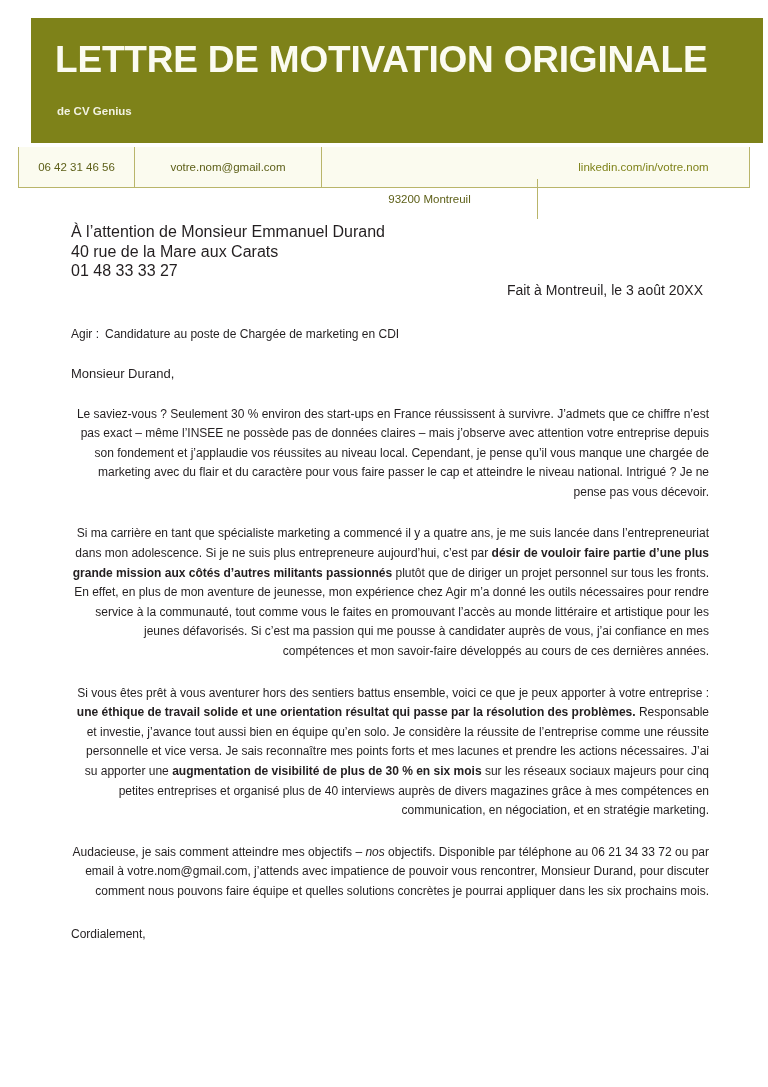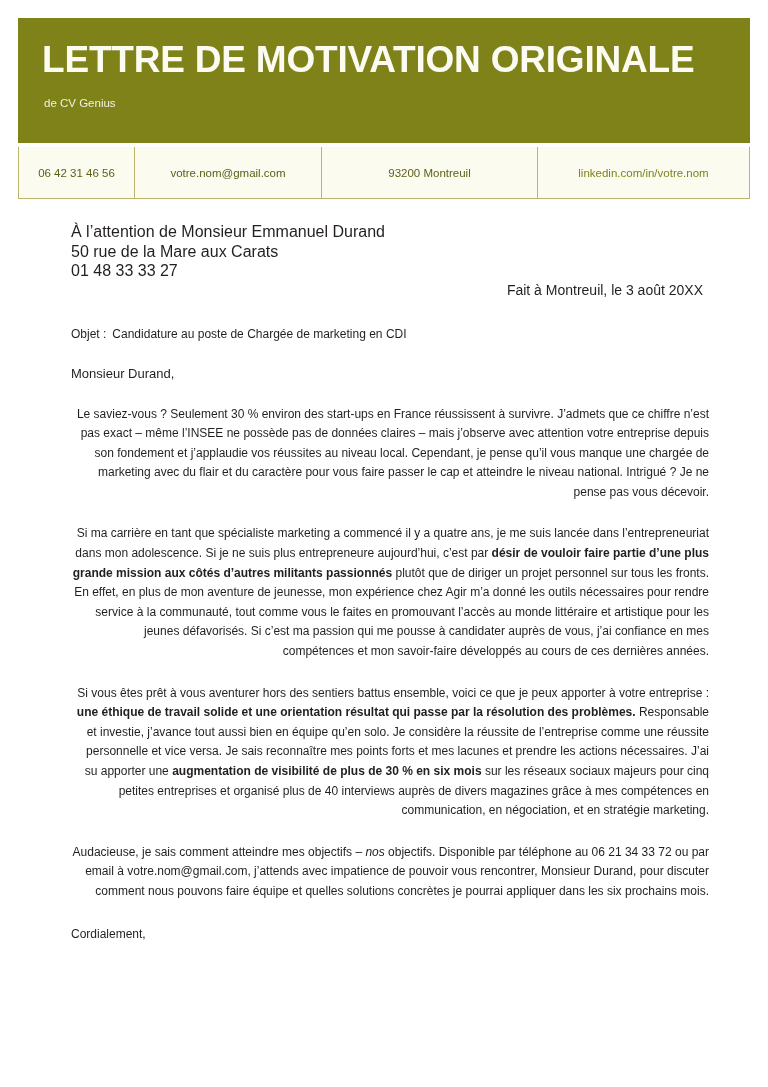--- a/index.html
+++ b/index.html
@@ -19,52 +19,52 @@
     position: relative;
     width: 768px;
     height: 1087px;
     background: #ffffff;
     overflow: hidden;
   }
 
   
   .header {
     position: absolute;
-    left: 18px;
+    left: 31px;
     top: 18px;
     width: 732px;
     height: 125px;
     background: #7e8219;
     box-sizing: border-box;
     padding: 20px 40px 0 24px;
   }
   .header-title {
     margin: 0;
     font-size: 37px;
     line-height: 44px;
     font-weight: bold;
     letter-spacing: -0.2px;
     color: #fbfbf1;
     white-space: nowrap;
   }
   .header-subtitle {
-    margin: 14px 0 0 2px;
+    margin: 22px 0 0 2px;
     font-size: 11.5px;
     line-height: 15px;
     color: #f2f2e2;
-    font-weight: normal;
+    font-weight: bold;
   }
 
   
   .contact-bar {
     position: absolute;
     left: 18px;
     top: 147px;
     width: 732px;
-    height: 52px;
+    height: 41px;
     display: flex;
     background: #fbfbef;
     border: 1px solid #b9b56a;
     border-top: none;
     box-sizing: border-box;
   }
   .contact-cell {
     display: flex;
     align-items: center;
     justify-content: center;
@@ -72,21 +72,21 @@
     color: #5d5f18;
     height: 100%;
     box-sizing: border-box;
     border-right: 1px solid #b9b56a;
     white-space: nowrap;
     overflow: hidden;
   }
   .contact-cell:last-child { border-right: none; }
   .cell-phone    { width: 116px; }
   .cell-email    { width: 187px; }
-  .cell-address  { width: 216px; }
+  .cell-address  { width: 216px; margin-top: 32px; }
   .cell-linkedin { flex: 1 1 auto; color: #7e8219; }
 
   
   .body-wrap {
     position: absolute;
     left: 71px;
     top: 222px;
     width: 638px;
   }
 
@@ -159,28 +159,28 @@
     <div class="contact-cell cell-phone">06 42 31 46 56</div>
     <div class="contact-cell cell-email">votre.nom@gmail.com</div>
     <div class="contact-cell cell-address">93200 Montreuil</div>
     <div class="contact-cell cell-linkedin">linkedin.com/in/votre.nom</div>
   </div>
 
   <div class="body-wrap">
 
     <div class="recipient">
       <div>À l’attention de Monsieur Emmanuel Durand</div>
-      <div>50 rue de la Mare aux Carats</div>
+      <div>40 rue de la Mare aux Carats</div>
       <div>01 48 33 33 27</div>
     </div>
 
     <div class="date-line">Fait à Montreuil, le 3 août 20XX</div>
 
     <div class="subject">
-      <span>Objet :</span><span class="sep"></span><span>Candidature au poste de Chargée de marketing en CDI</span>
+      <span>Agir :</span><span class="sep"></span><span>Candidature au poste de Chargée de marketing en CDI</span>
     </div>
 
     <div class="salutation">Monsieur Durand,</div>
 
     <p class="para">Le saviez-vous ? Seulement 30 % environ des start-ups en France réussissent à survivre. J’admets que ce chiffre n’est pas exact – même l’INSEE ne possède pas de données claires – mais j’observe avec attention votre entreprise depuis son fondement et j’applaudie vos réussites au niveau local. Cependant, je pense qu’il vous manque une chargée de marketing avec du flair et du caractère pour vous faire passer le cap et atteindre le niveau national. Intrigué ? Je ne pense pas vous décevoir.</p>
 
     <p class="para"><span>Si ma carrière en tant que spécialiste marketing a commencé il y a quatre ans, je me suis lancée dans l’entrepreneuriat dans mon adolescence. Si je ne suis plus entrepreneure aujourd’hui, c’est par </span><b>désir de vouloir faire partie d’une plus grande mission aux côtés d’autres militants passionnés</b><span> plutôt que de diriger un projet personnel sur tous les fronts. En effet, en plus de mon aventure de jeunesse, mon expérience chez Agir m’a donné les outils nécessaires pour rendre service à la communauté, tout comme vous le faites en promouvant l’accès au monde littéraire et artistique pour les jeunes défavorisés. Si c’est ma passion qui me pousse à candidater auprès de vous, j’ai confiance en mes compétences et mon savoir-faire développés au cours de ces dernières années.</span></p>
 
     <p class="para"><span>Si vous êtes prêt à vous aventurer hors des sentiers battus ensemble, voici ce que je peux apporter à votre entreprise : </span><b>une éthique de travail solide et une orientation résultat qui passe par la résolution des problèmes.</b><span> Responsable et investie, j’avance tout aussi bien en équipe qu’en solo. Je considère la réussite de l’entreprise comme une réussite personnelle et vice versa. Je sais reconnaître mes points forts et mes lacunes et prendre les actions nécessaires. J’ai su apporter une </span><b>augmentation de visibilité de plus de 30 % en six mois</b><span> sur les réseaux sociaux majeurs pour cinq petites entreprises et organisé plus de 40 interviews auprès de divers magazines grâce à mes compétences en communication, en négociation, et en stratégie marketing.</span></p>
 

